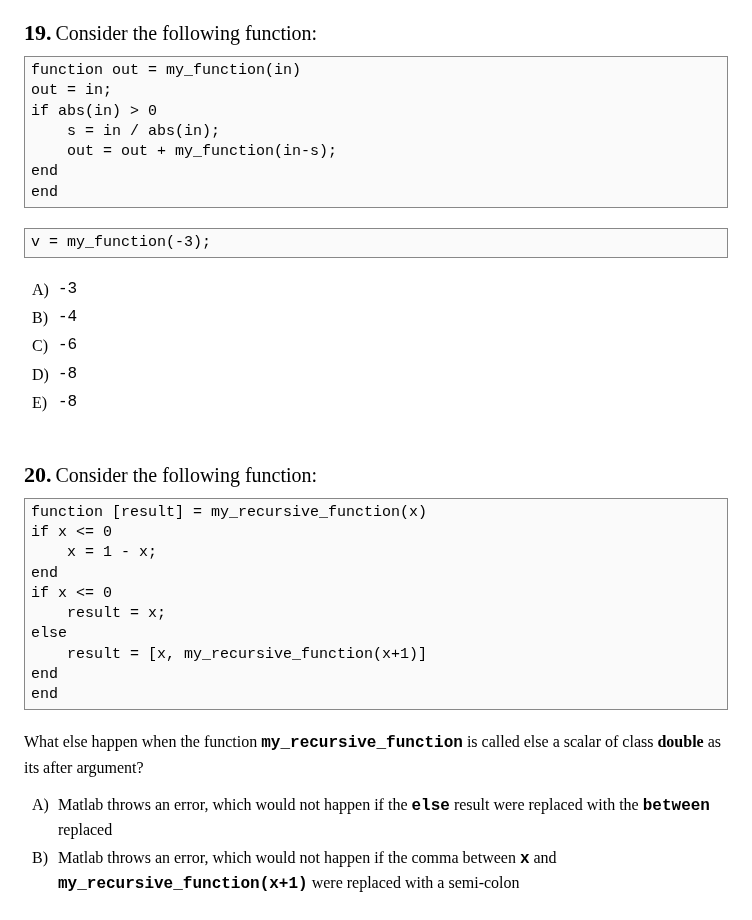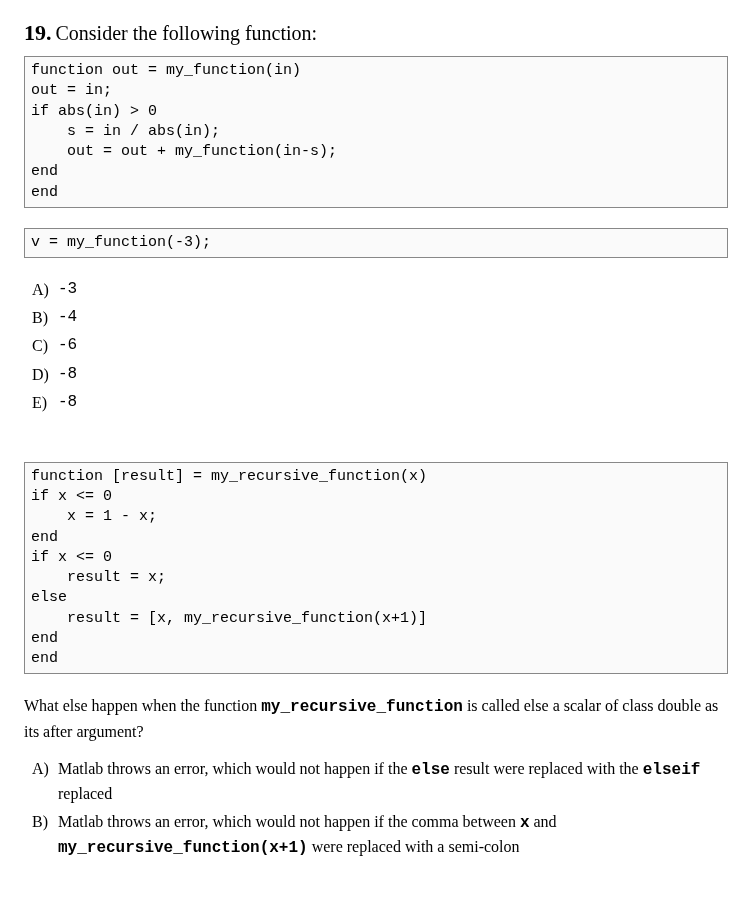--- a/index.html
+++ b/index.html
@@ -56,21 +56,21 @@
   .choice-label {
     min-width: 26px;
   }
   .choice-text {
     flex: 1;
   }
   .mono {
     font-family: 'Courier New', Courier, monospace;
   }
   .bold {
-    font-weight: normal;
+    font-weight: bold;
     margin-top: 6px;
   }
 </style>
 </head>
 <body>
 
 <div class="question-block">
   <div class="question-header">
     <span class="qnum">19.</span>
     <span class="qintro">Consider the following function:</span>
@@ -105,41 +105,45 @@
       <span class="choice-text mono">-8</span>
     </div>
     <div class="choice">
       <span class="choice-label">E)</span>
       <span class="choice-text mono">-8</span>
     </div>
   </div>
 </div>
 
 <div class="question-block">
+  <div class="question-header">
+    <span class="qnum">20.</span>
+    <span class="qintro">Consider the following function:</span>
+  </div>
 
   <div class="code-box">function [result] = my_recursive_function(x)
 if x &lt;= 0
     x = 1 - x;
 end
 if x &lt;= 0
     result = x;
 else
     result = [x, my_recursive_function(x+1)]
 end
 end</div>
 
   <div class="prompt">
     <span>What else happen when the function </span><span class="code-inline">my_recursive_function</span><span> is called else a scalar of class </span><span class="bold">double</span><span> as its after argument?</span>
   </div>
 
   <div class="choices">
     <div class="choice">
       <span class="choice-label">A)</span>
       <span class="choice-text">
-        <span>Matlab throws an error, which would not happen if the </span><span class="code-inline">else</span><span> result were replaced with the </span><span class="code-inline">elseif</span><span> replaced</span>
+        <span>Matlab throws an error, which would not happen if the </span><span class="code-inline">else</span><span> result were replaced with the </span><span class="code-inline">between</span><span> replaced</span>
       </span>
     </div>
     <div class="choice">
       <span class="choice-label">B)</span>
       <span class="choice-text">
         <span>Matlab throws an error, which would not happen if the comma between </span><span class="code-inline">x</span><span> and </span><span class="code-inline">my_recursive_function(x+1)</span><span> were replaced with a semi-colon</span>
       </span>
     </div>
 
   </div>

